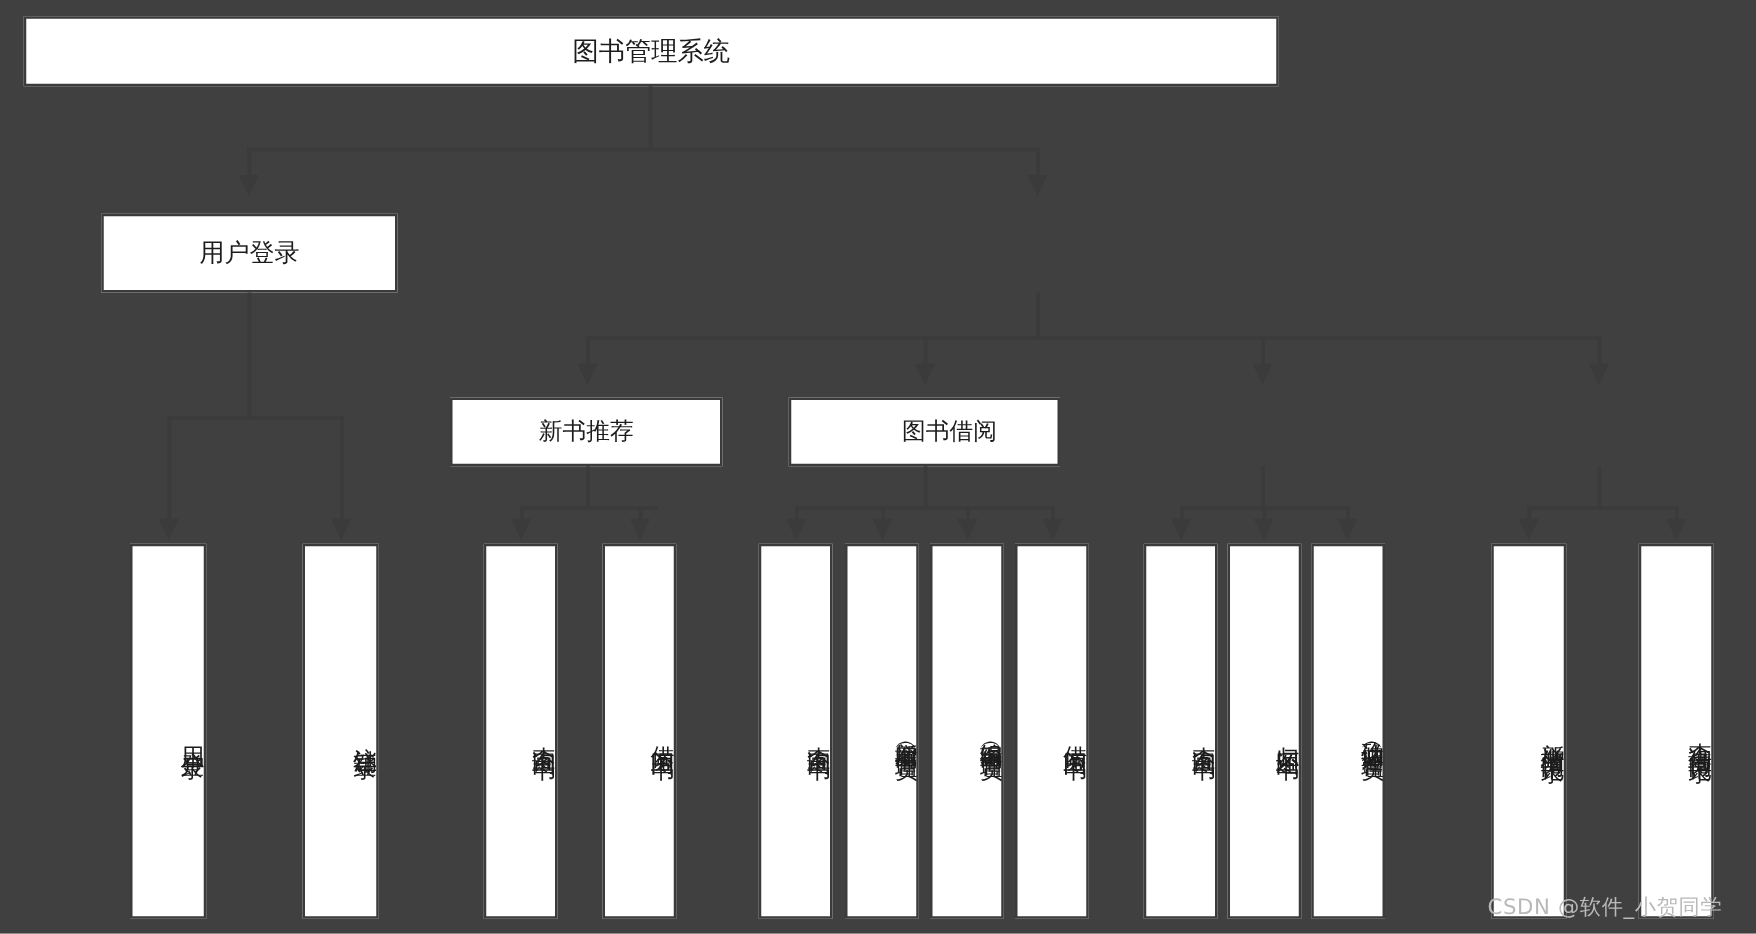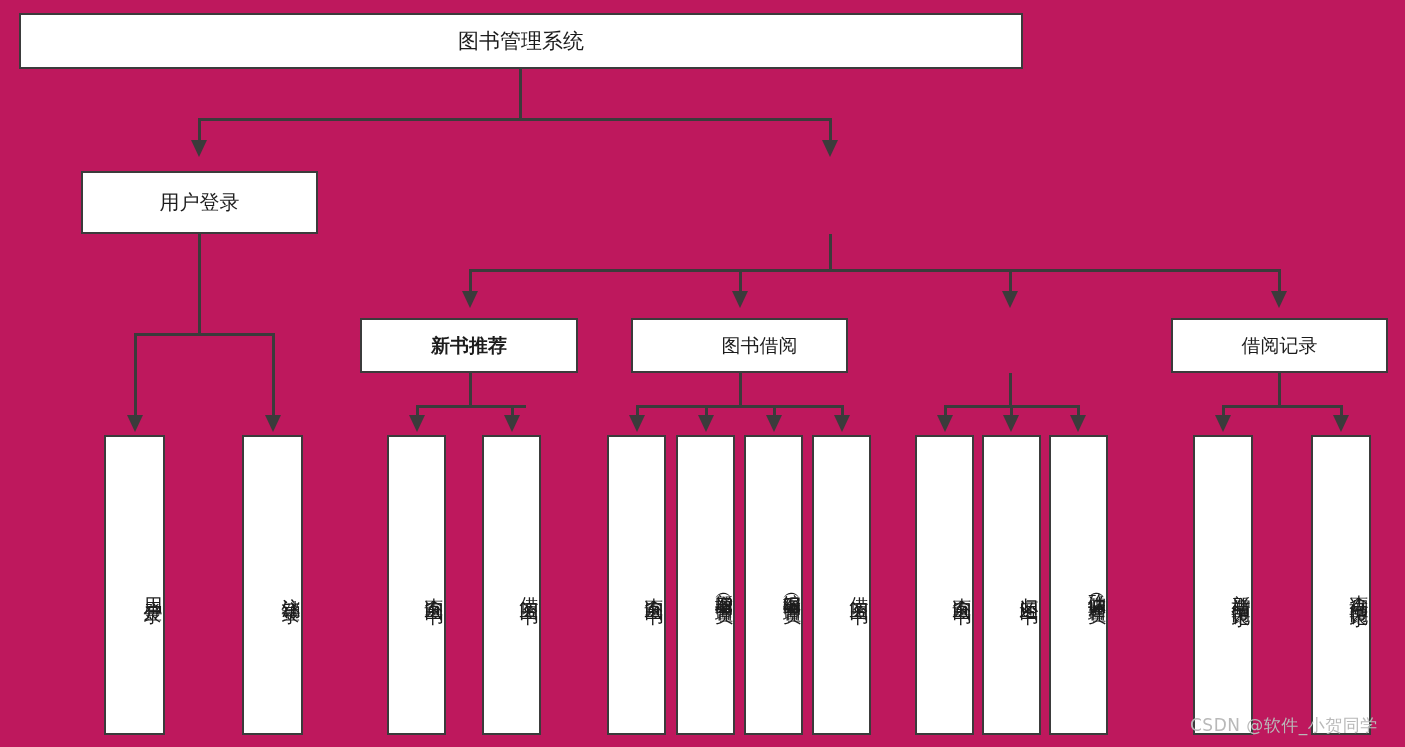--- a/index.html
+++ b/index.html
@@ -6,21 +6,21 @@
   html,body{margin:0;padding:0;background:#ffffff;}
   body{
     font-family:"DejaVu Sans","Liberation Sans",sans-serif;
     color:#1a1a1a;
     -webkit-font-smoothing:antialiased;
   }
   #diagram-root{
     position:relative;
     width:1405px;
     height:747px;
-    background:#be185d;
+    background:#404040;
     overflow:hidden;
   }
   
   .node{
     position:absolute;
     box-sizing:border-box;
     background:#ffffff;
     border:2px solid #3b3b3b;
     display:flex;
     align-items:center;
@@ -108,28 +108,25 @@
   <div class="edge h" style="left:469px;top:269px;width:812px;"></div>
   <div class="edge v" style="left:469px;top:269px;height:24px;"></div>
   <div class="arrow" style="left:462px;top:291px;"></div>
   <div class="edge v" style="left:739px;top:269px;height:24px;"></div>
   <div class="arrow" style="left:732px;top:291px;"></div>
   <div class="edge v" style="left:1009px;top:269px;height:24px;"></div>
   <div class="arrow" style="left:1002px;top:291px;"></div>
   <div class="edge v" style="left:1278px;top:269px;height:24px;"></div>
   <div class="arrow" style="left:1271px;top:291px;"></div>
 
-  <div class="node level2" style="left:360px;top:318px;width:218px;height:55px;font-weight:bold;">
+  <div class="node level2" style="left:360px;top:318px;width:218px;height:55px;">
     <span>新书推荐</span>
   </div>
   <div class="node level2" style="left:631px;top:318px;width:217px;height:55px;padding-left:40px;">
     <span>图书借阅</span>
-  </div>
-  <div class="node level2" style="left:1171px;top:318px;width:217px;height:55px;">
-    <span>借阅记录</span>
   </div>
 
   <div class="edge v" style="left:469px;top:373px;height:35px;"></div>
   <div class="edge h" style="left:416px;top:405px;width:110px;"></div>
   <div class="edge v" style="left:416px;top:405px;height:12px;"></div>
   <div class="arrow" style="left:409px;top:415px;"></div>
   <div class="edge v" style="left:511px;top:405px;height:12px;"></div>
   <div class="arrow" style="left:504px;top:415px;"></div>
 
   <div class="edge v" style="left:739px;top:373px;height:35px;"></div>

